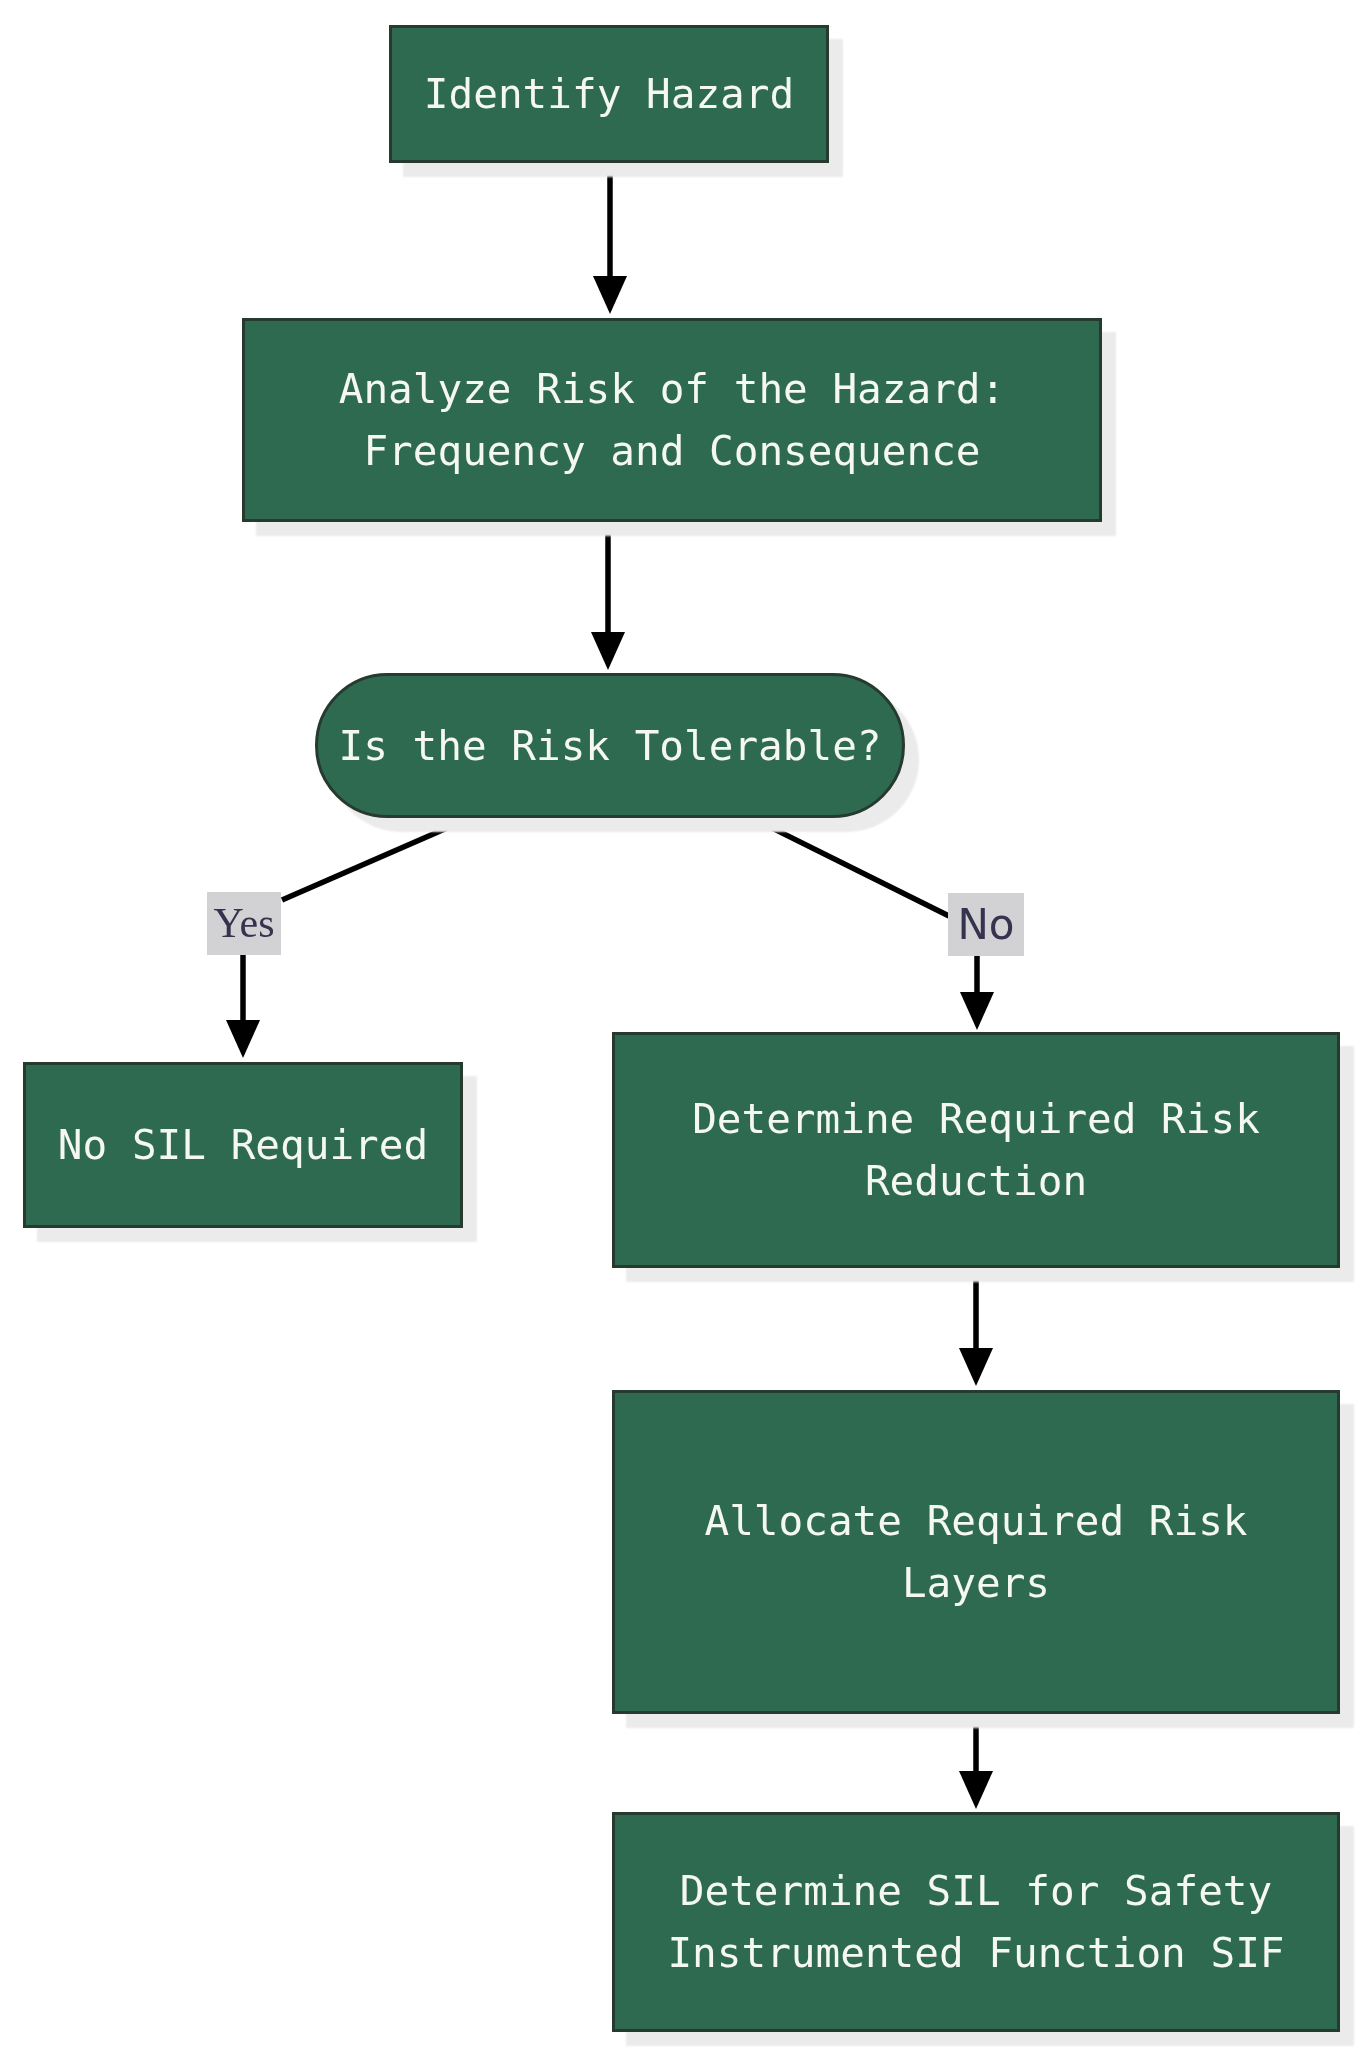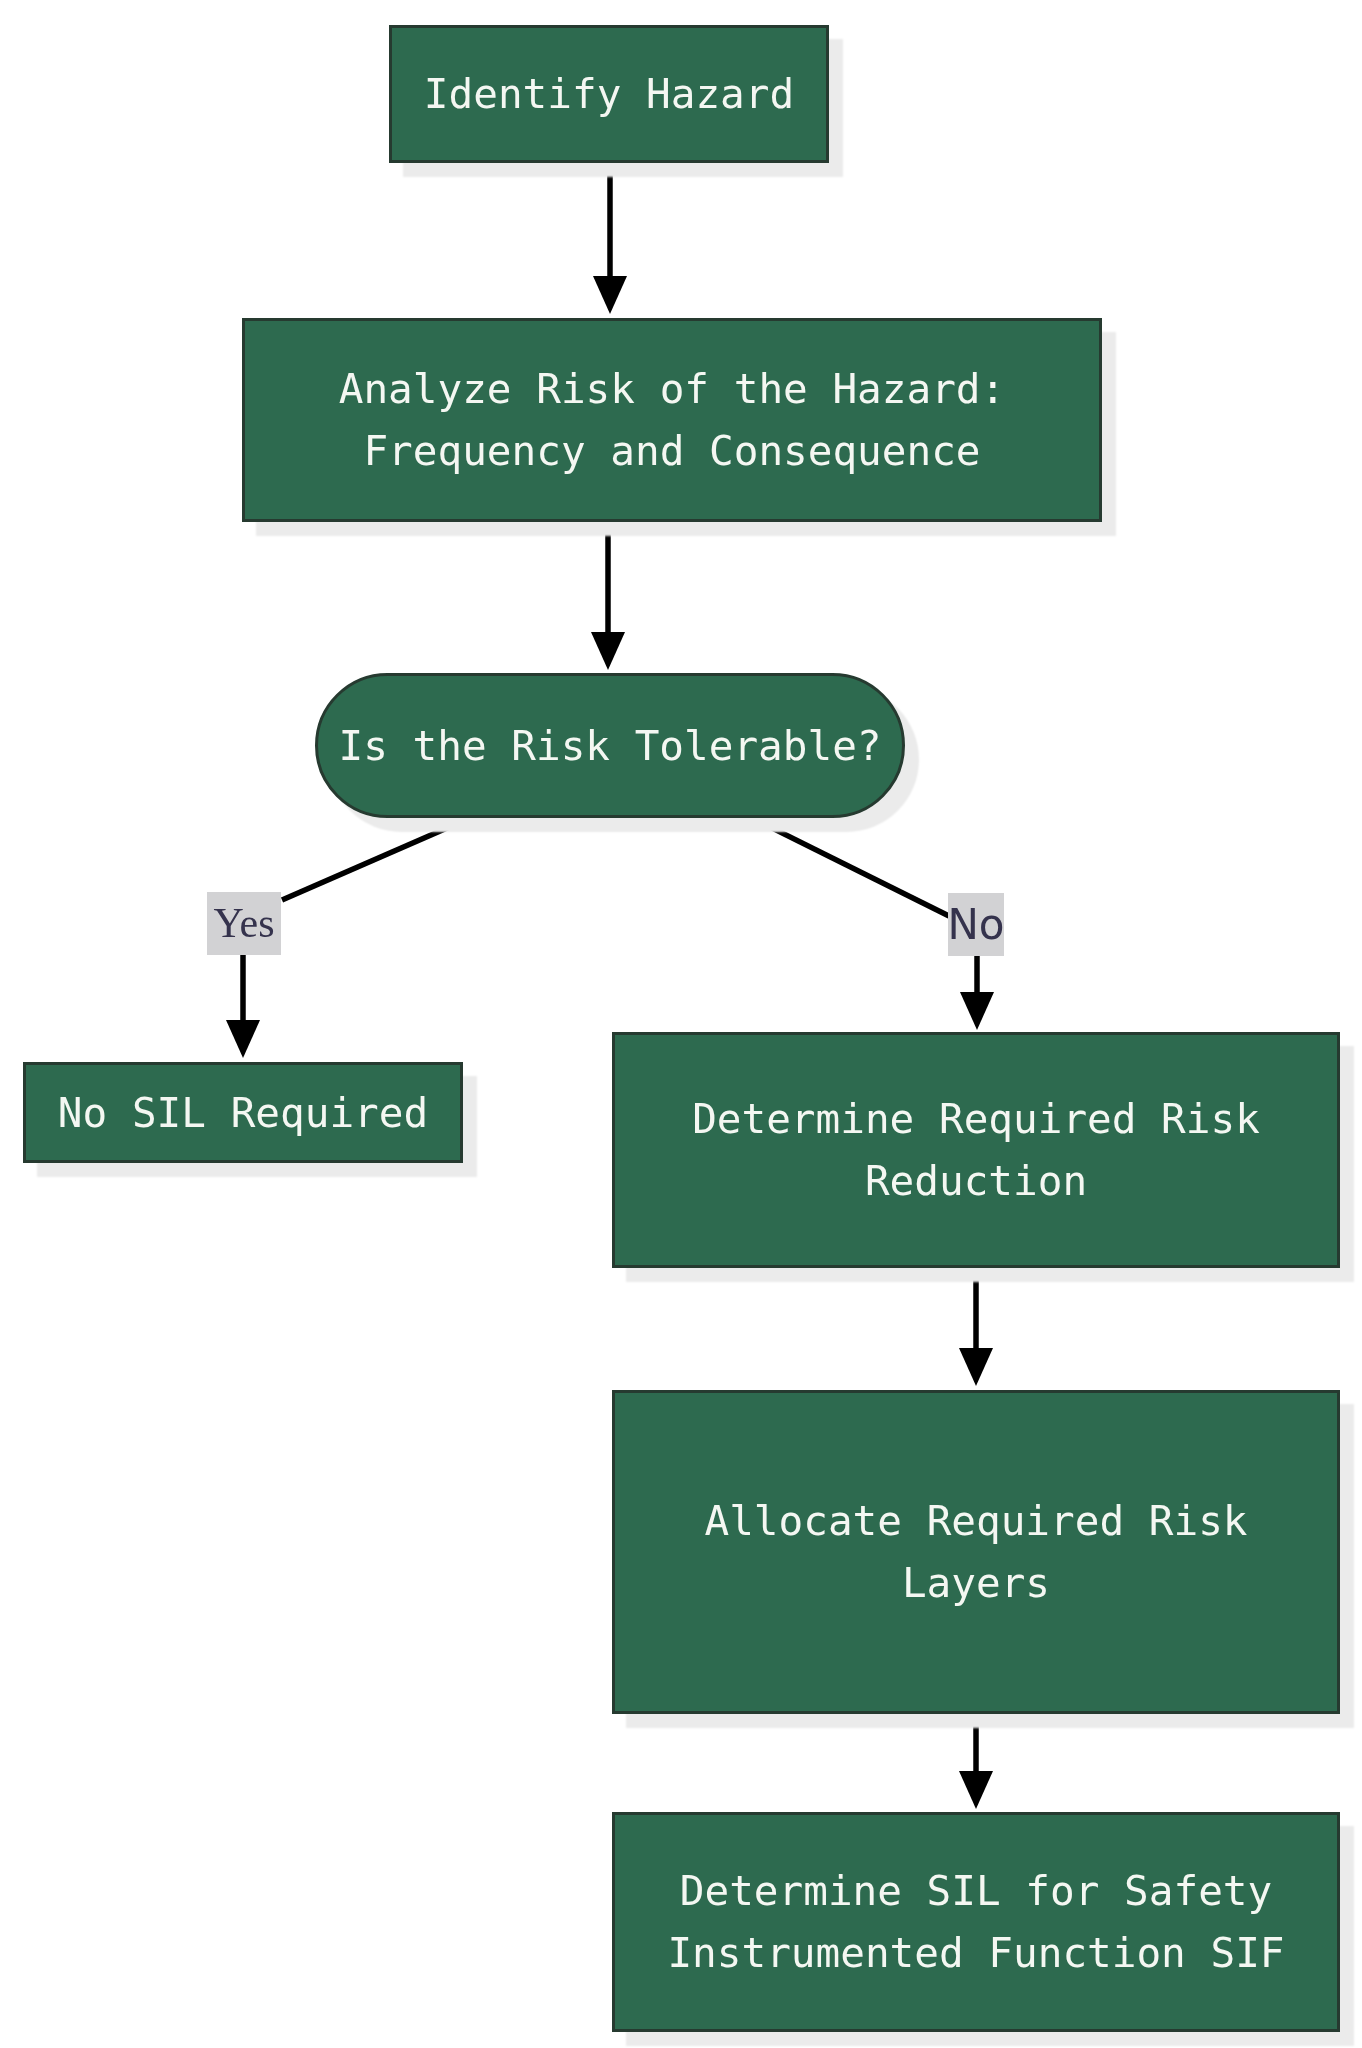--- a/index.html
+++ b/index.html
@@ -51,22 +51,22 @@
     color:var(--edge-label-text);
     font-family:"DejaVu Sans","Liberation Sans",sans-serif;
     font-size:42px;line-height:63px;
     display:flex;align-items:center;justify-content:center;
   }
   
   #node-identify   {left:389px; top:25px;   width:440px; height:138px;}
   #node-analyze    {left:242px; top:318px;  width:860px; height:204px;}
   #node-tolerable  {left:315px; top:673px;  width:590px; height:145px;}
   #label-yes       {left:207px; top:892px;  width:74px;  height:63px;font-family:Liberation Serif, serif;}
-  #label-no        {left:948px; top:893px;  width:56px;  height:63px;}
-  #node-no-sil     {left:23px;  top:1062px; width:440px; height:101px;}
+  #label-no        {left:948px; top:893px;  width:76px;  height:63px;}
+  #node-no-sil     {left:23px;  top:1062px; width:440px; height:166px;}
   #node-determine-rr {left:612px; top:1032px; width:728px; height:236px;}
   #node-allocate   {left:612px; top:1390px; width:728px; height:324px;}
   #node-determine-sil {left:612px; top:1812px; width:728px; height:220px;}
 </style>
 </head>
 <body>
 
 <div class="canvas">
 
   <svg class="connectors" viewBox="0 0 1362 2048" xmlns="http://www.w3.org/2000/svg">

